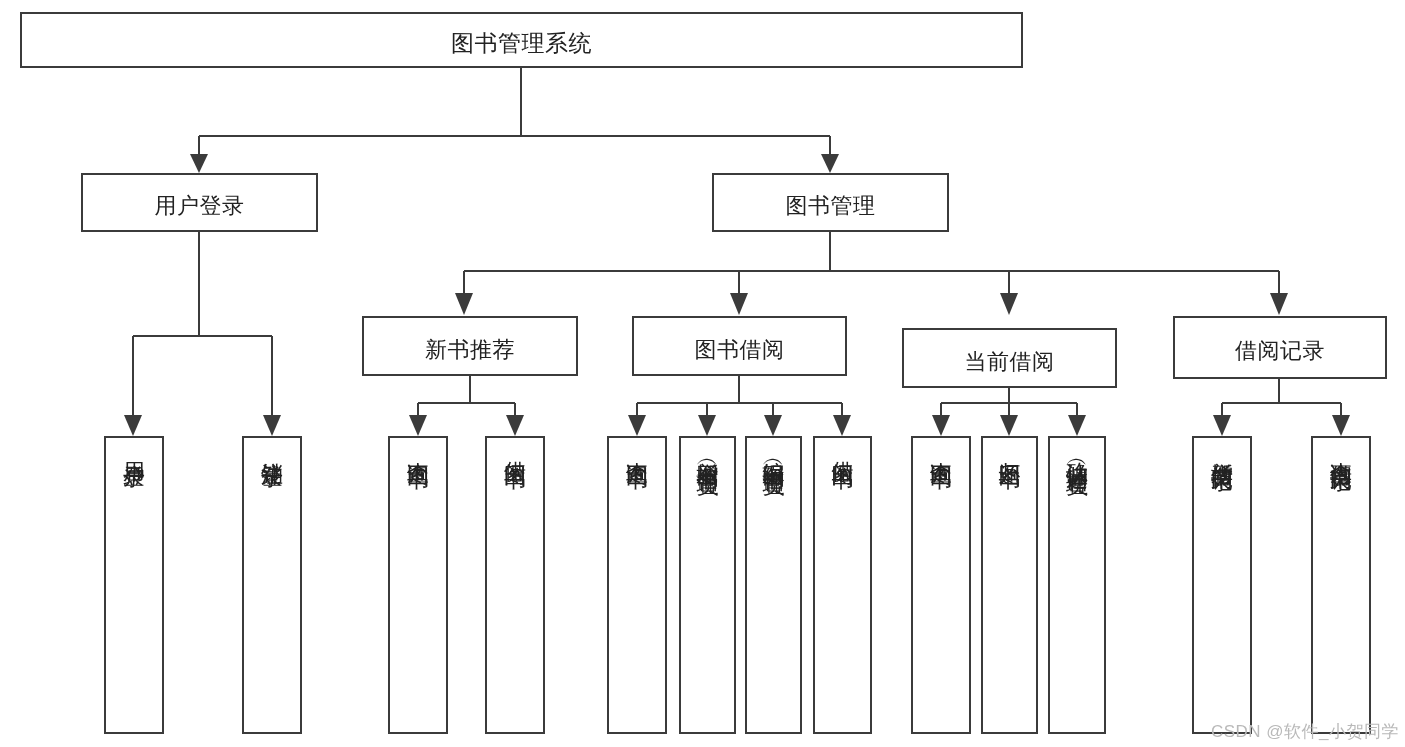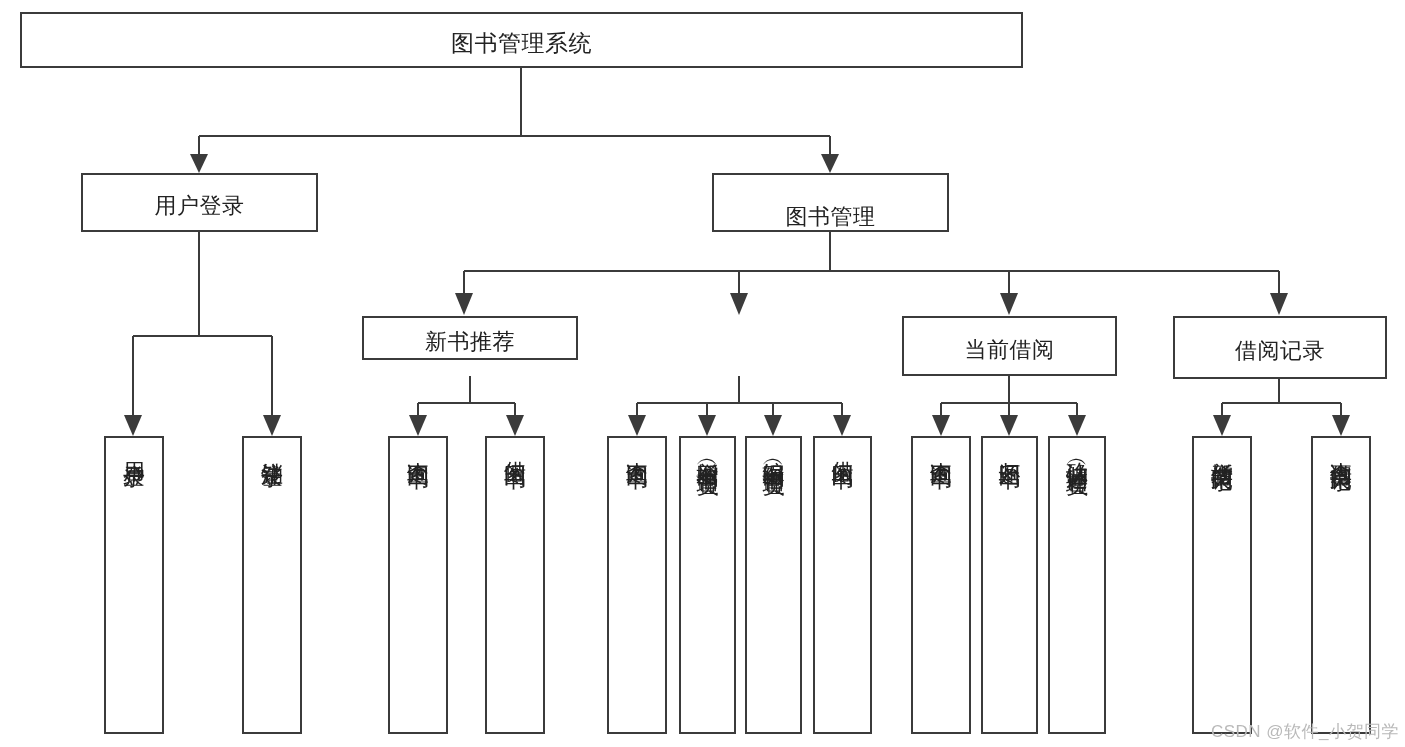--- a/index.html
+++ b/index.html
@@ -160,30 +160,33 @@
   </svg>
 
   <div class="node root h" style="left:20px; top:12px; width:1003px; height:56px;">
     <span class="label">图书管理系统</span>
   </div>
 
   <div class="node h" style="left:81px; top:173px; width:237px; height:59px;">
     <span class="label">用户登录</span>
   </div>
 
-  <div class="node h" style="left:712px; top:173px; width:237px; height:59px;align-items:flex-end;">
+  <div class="node h" style="left:712px; top:173px; width:237px; height:59px;">
     <span class="label">图书管理</span>
   </div>
 
-  <div class="node h" style="left:362px; top:316px; width:216px; height:44px;">
+  <div class="node h" style="left:362px; top:316px; width:216px; height:60px;">
     <span class="label">新书推荐</span>
   </div>
 
-
-  <div class="node h" style="left:902px; top:316px; width:215px; height:60px;">
+  <div class="node h" style="left:632px; top:316px; width:215px; height:60px;">
+    <span class="label">图书借阅</span>
+  </div>
+
+  <div class="node h" style="left:902px; top:328px; width:215px; height:60px;">
     <span class="label">当前借阅</span>
   </div>
 
   <div class="node h" style="left:1173px; top:316px; width:214px; height:63px;">
     <span class="label">借阅记录</span>
   </div>
 
   <div class="node v" style="left:104px; top:436px; width:60px; height:298px;">
     <span class="label">用户登录</span>
   </div>

